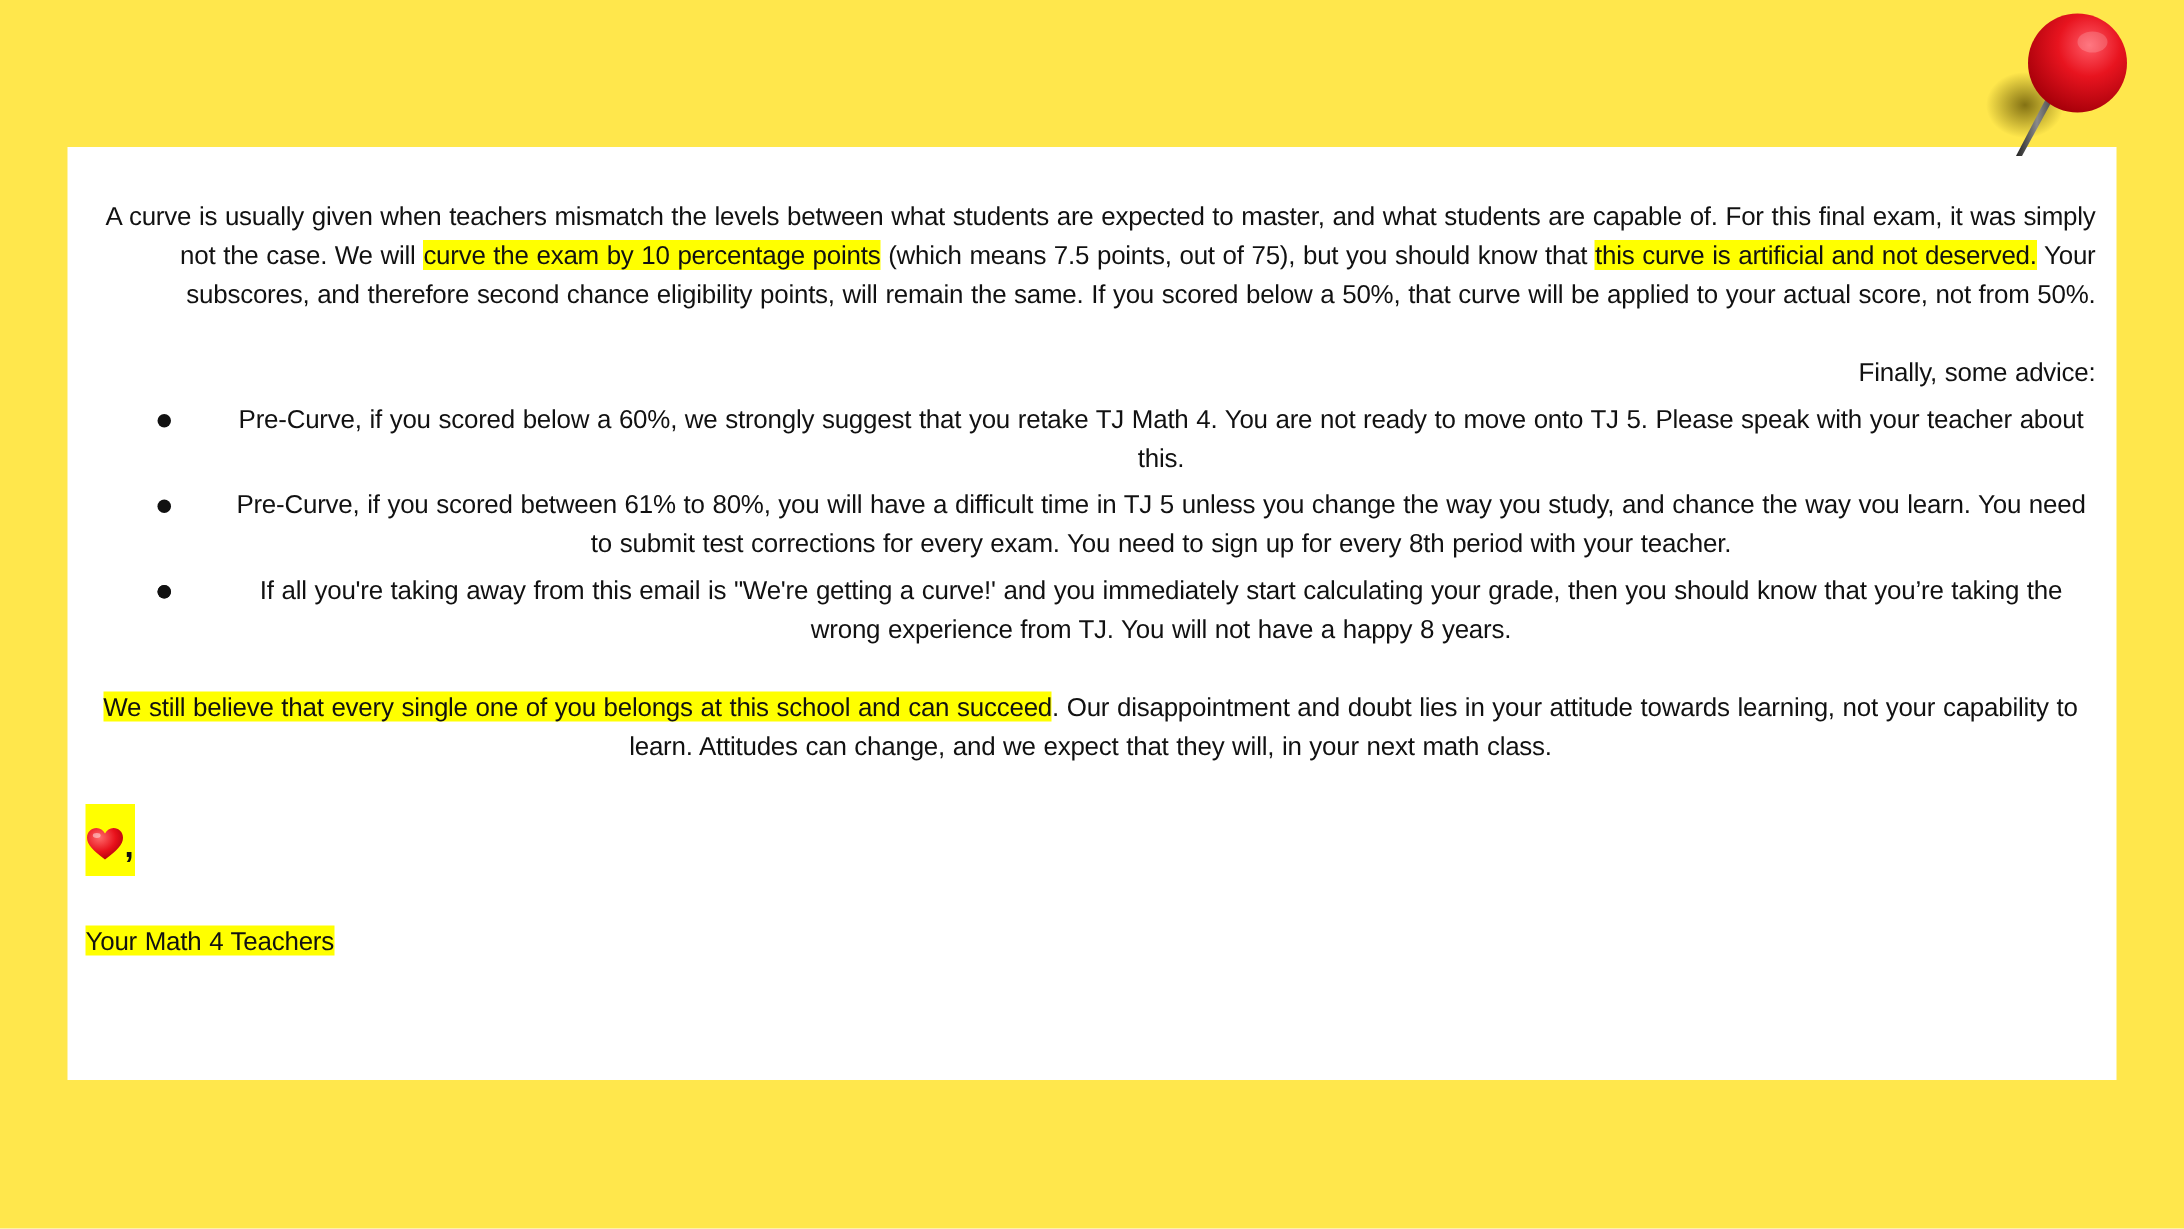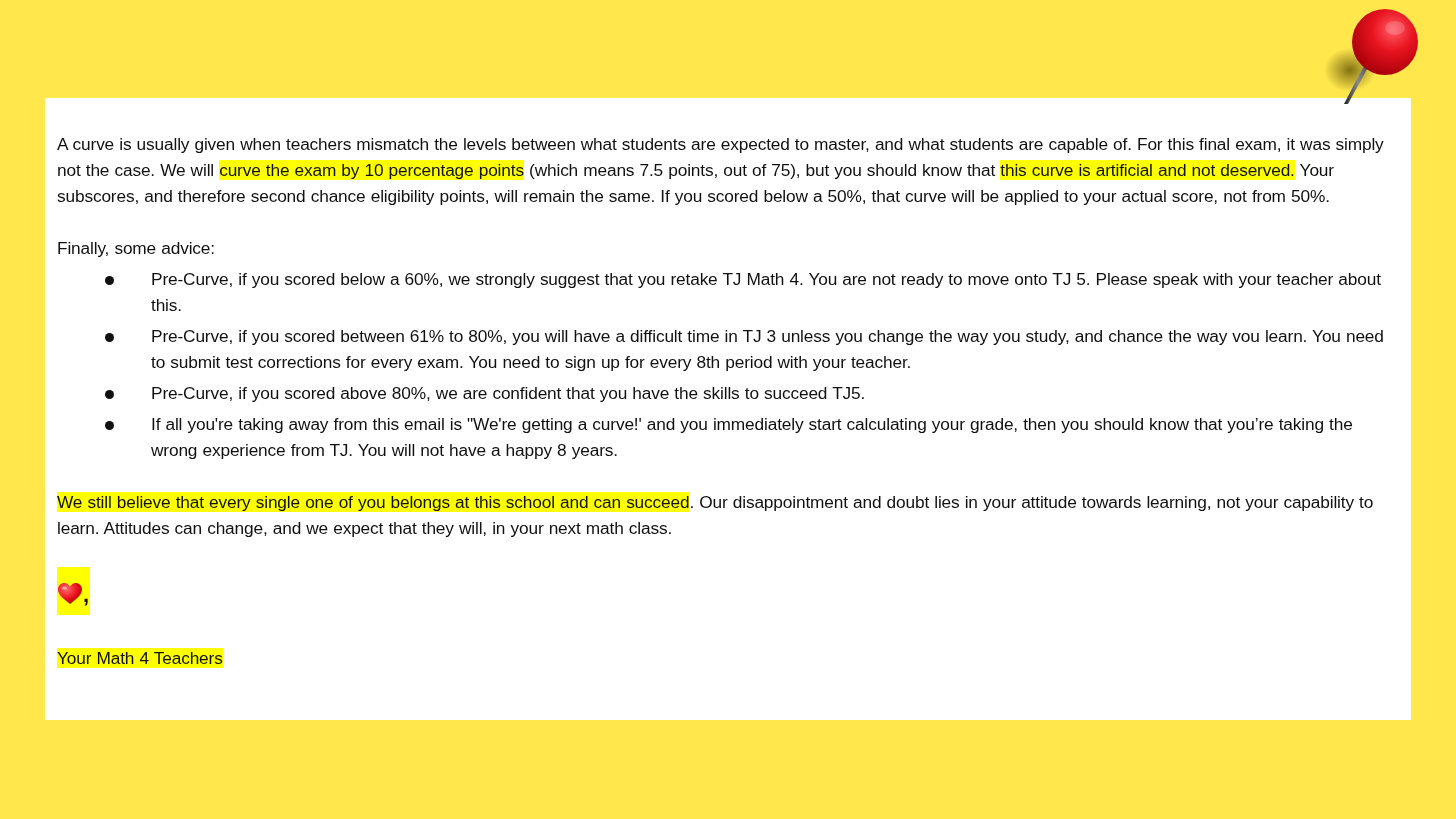--- a/index.html
+++ b/index.html
@@ -26,36 +26,36 @@
   }
   .content {
     position: absolute; left: 12px; top: 33px; right: 14px;
     font-size: 17.3px;
     line-height: 26px;
     letter-spacing: -0.15px;
     word-spacing: 0.5px;
   }
   p { margin: 0; }
   .hl { background: #ffff00; }
-  .para1 { margin-bottom: 26px; }
-  .advice-intr { margin-bottom: 5px; }
+  .para1 { margin-bottom: 26px; text-align: right; }
+  .advice-intr { margin-bottom: 5px; text-align: right; }
   ul.advice {
-    list-style: none; margin: 0 0 26px 0; padding: 0;
+    list-style: none; margin: 0 0 26px 0; padding: 0; text-align: center;
   }
   ul.advice li {
     position: relative;
     padding-left: 94px;
     margin-bottom: 5px;
   }
   ul.advice li .bullet {
     position: absolute; left: 48px; top: 10px;
     width: 9px; height: 9px; border-radius: 50%;
     background: #111;
   }
-  .para-final { margin-bottom: 26px; }
+  .para-final { margin-bottom: 26px; text-align: center; }
   .sig-heart {
     display: inline-block;
     background: #ffff00;
     padding: 12px 1px 4px 0;
     font-size: 22px; line-height: 32px;
   }
   .heart {
     display: inline-block; width: 26px; height: 24px; position: relative; vertical-align: -4px;
   }
   .comma { font-weight: bold; font-size: 22px; }
@@ -71,22 +71,22 @@
 <div class="page">
   <div class="cut-line">˙ ˙ ˙ ˙ ˙ ˙ ˙ ˙ ˙ ˙ ˙ ˙ ˙ ˙ ˙ ˙ ˙ ˙ ˙</div>
 
   <div class="content">
     <p class="para1"><span>A curve is usually given when teachers mismatch the levels between what students are expected to master, and what students are capable of. For this final exam, it was simply not the case. We will </span><span class="hl">curve the exam by 10 percentage points</span><span> (which means 7.5 points, out of 75), but you should know that </span><span class="hl">this curve is artificial and not deserved.</span><span> Your subscores, and therefore second chance eligibility points, will remain the same. If you scored below a 50%, that curve will be applied to your actual score, not from 50%.</span></p>
 
     <p class="advice-intr">Finally, some advice:</p>
 
     <ul class="advice">
       <li><span class="bullet"></span><span>Pre-Curve, if you scored below a 60%, we strongly suggest that you retake TJ Math 4. You are not ready to move onto TJ 5. Please speak with your teacher about this.</span></li>
-      <li><span class="bullet"></span><span>Pre-Curve, if you scored between 61% to 80%, you will have a difficult time in TJ 3 unless you change the way you study, and chance the way vou learn. You need to submit test corrections for every exam. You need to sign up for every 8th period with your teacher.</span></li>
-      <li><span class="bullet"></span><span>Pre-Curve, if you scored above 80%, we are confident that you have the skills to succeed TJ5.</span></li>
+      <li><span class="bullet"></span><span>Pre-Curve, if you scored between 61% to 80%, you will have a difficult time in TJ 5 unless you change the way you study, and chance the way vou learn. You need to submit test corrections for every exam. You need to sign up for every 8th period with your teacher.</span></li>
+      <li><span class="bullet"></span></li>
       <li><span class="bullet"></span><span>If all you're taking away from this email is "We're getting a curve!' and you immediately start calculating your grade, then you should know that you’re taking the wrong experience from TJ. You will not have a happy 8 years.</span></li>
     </ul>
 
     <p class="para-final"><span class="hl">We still believe that every single one of you belongs at this school and can succeed</span><span>. Our disappointment and doubt lies in your attitude towards learning, not your capability to learn. Attitudes can change, and we expect that they will, in your next math class.</span></p>
 
     <div>
       <span class="sig-heart">
         <span class="heart">
           <svg width="26" height="24" viewBox="0 0 26 24">
             <defs>

